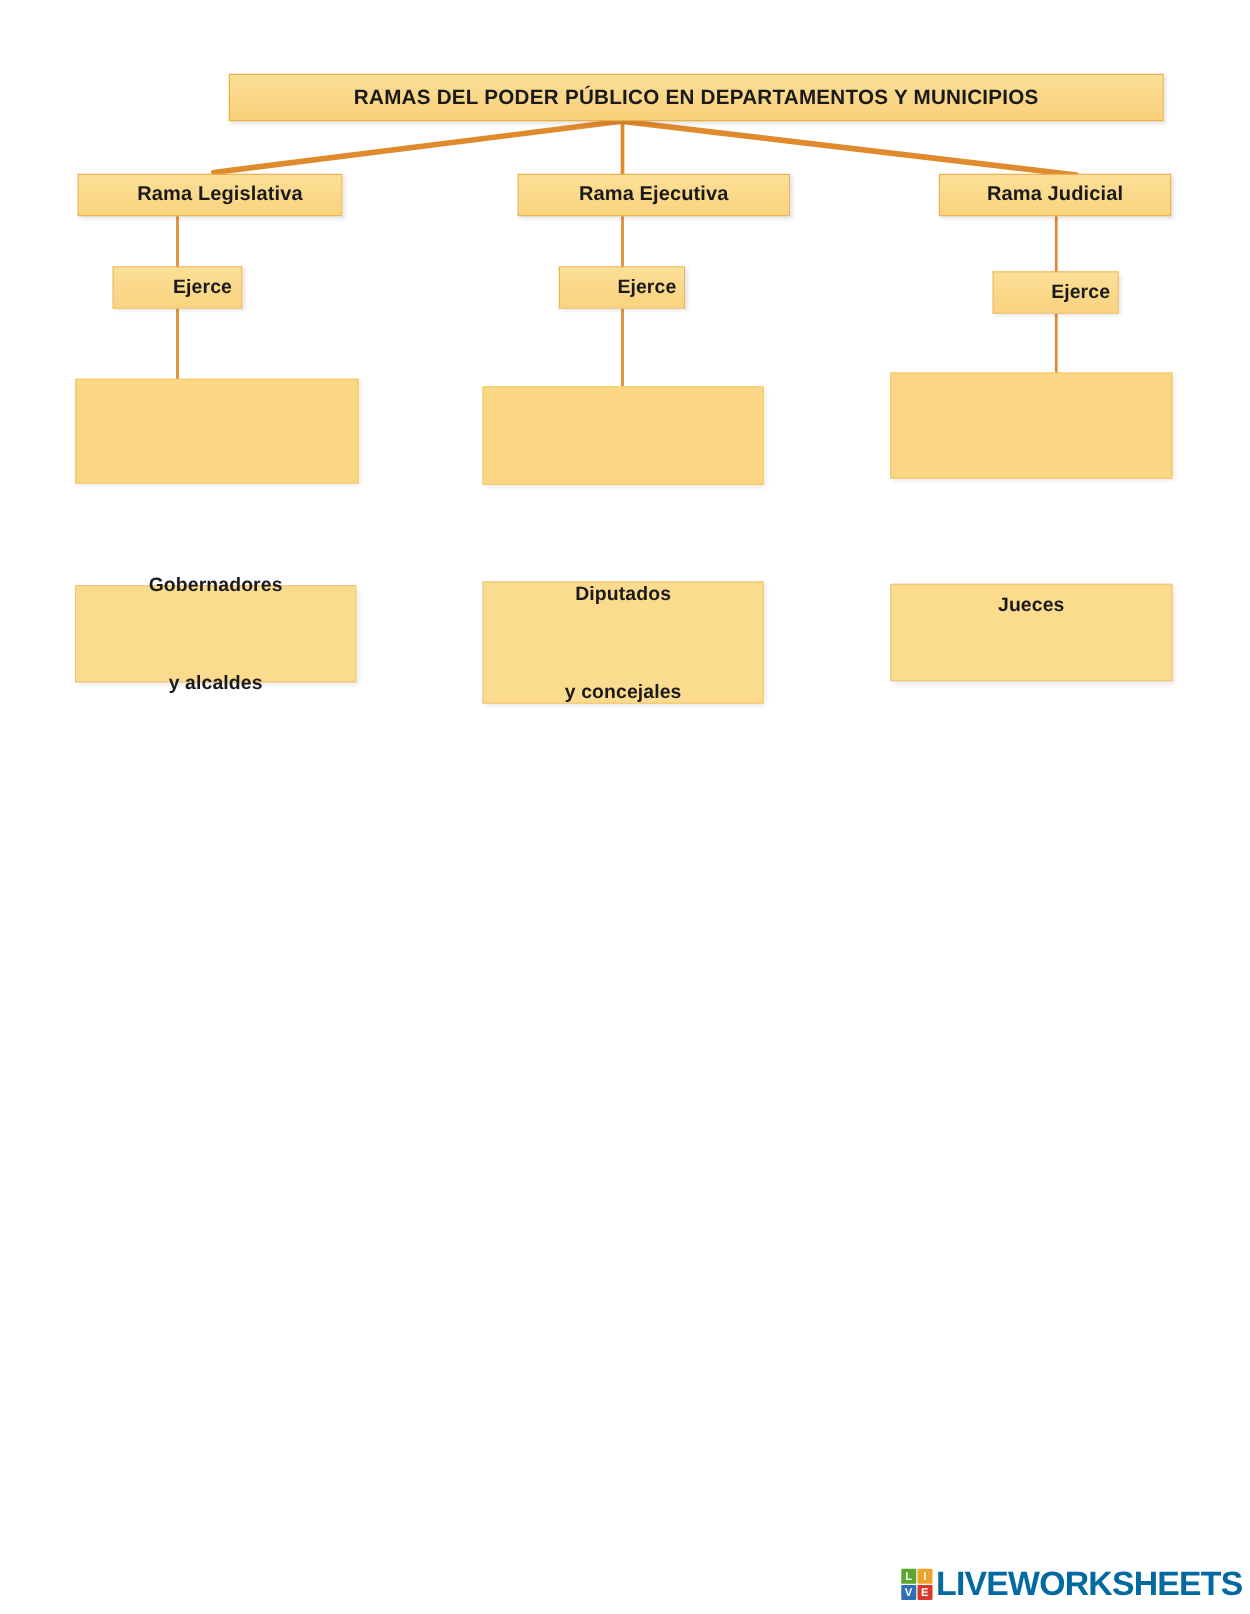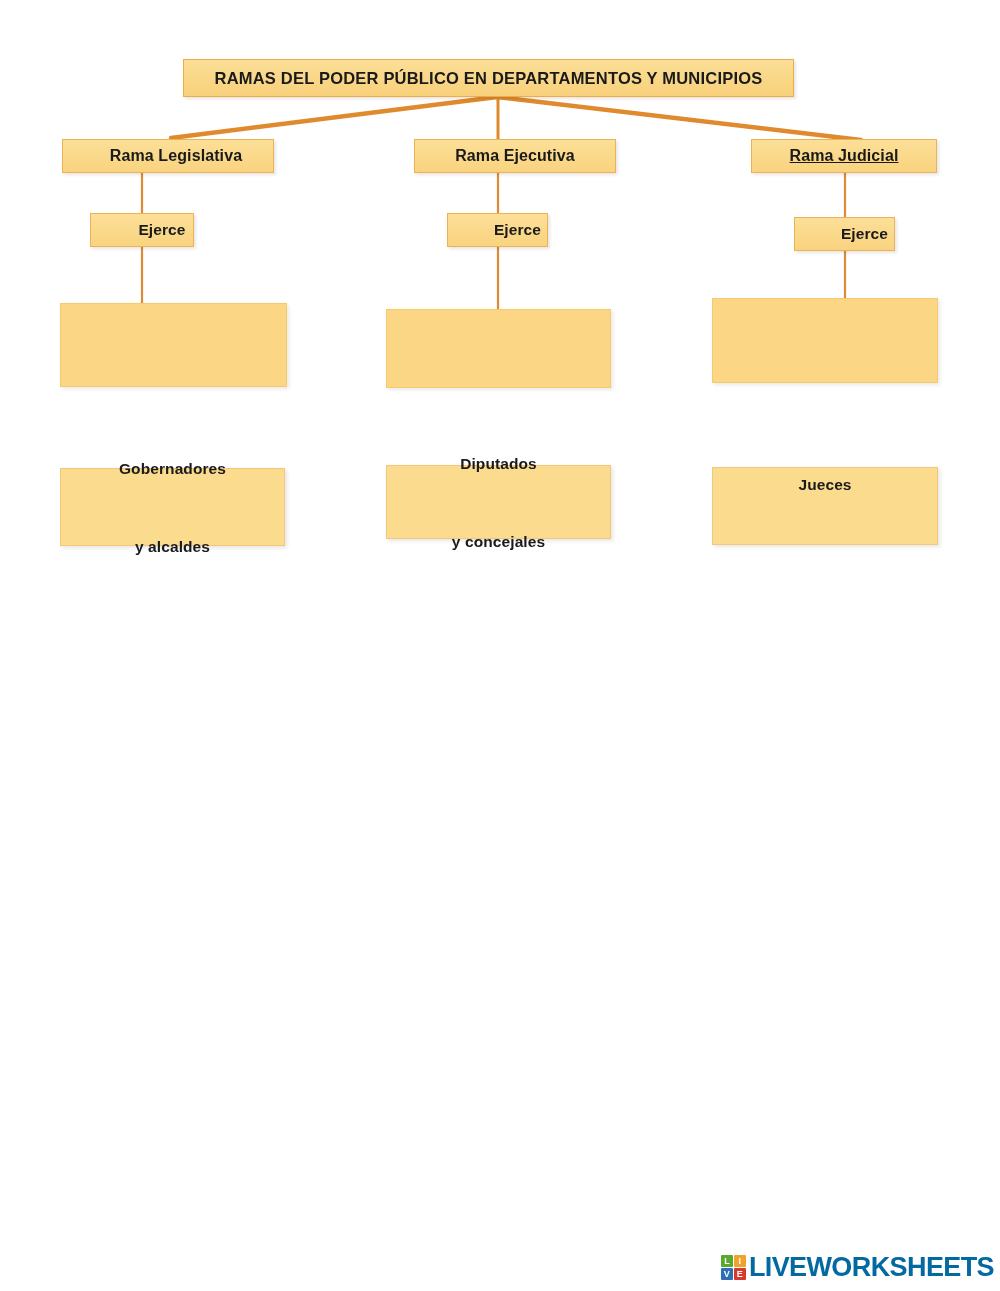--- a/index.html
+++ b/index.html
@@ -45,38 +45,38 @@
     letter-spacing: 0.1px;
     background: #fbdc8f;
     border: 1px solid #f0b659;
     box-shadow: 2px 2px 3px rgba(0,0,0,0.10);
   }
 
   
   .node-title {
     left: 183px;
     top: 59px;
-    width: 611px;
+    width: 748px;
     height: 38px;
     font-size: 16.5px;
     background: linear-gradient(#fbdf97, #f8d07a);
     border: 1px solid #edad46;
     letter-spacing: 0.2px;
   }
 
   
   .node-branch {
     height: 34px;
     font-size: 16px;
     background: linear-gradient(#fcdf97, #f9d37f);
     border: 1px solid #eeb256;
   }
   .branch-legislativa { left: 62px;  top: 139px; width: 212px; padding-left: 16px; }
-  .branch-ejecutiva   { left: 414px; top: 139px; width: 202px; }
-  .branch-judicial    { left: 751px; top: 139px; width: 186px; text-decoration: underline; }
+  .branch-ejecutiva   { left: 414px; top: 139px; width: 218px; }
+  .branch-judicial    { left: 751px; top: 139px; width: 186px; }
 
   
   .node-ejerce {
     height: 34px;
     font-size: 15.5px;
     background: linear-gradient(#fcdf97, #f9d37f);
     border: 1px solid #eeb256;
     padding-left: 40px;
   }
   .ejerce-1 { left: 90px;  top: 213px; width: 104px; }
@@ -98,21 +98,21 @@
     font-size: 15.5px;
     line-height: 37px;
     flex-direction: column;
     justify-content: center;
     background: #fbdc8f;
     border: 1px solid #f3c779;
     box-shadow: 2px 2px 4px rgba(0,0,0,0.10);
     gap: 41px;
   }
   .answer-1 { left: 60px;  top: 468px; width: 225px; height: 78px; }
-  .answer-2 { left: 386px; top: 465px; width: 225px; height: 74px; }
+  .answer-2 { left: 386px; top: 465px; width: 225px; height: 98px; }
   .answer-3 { left: 712px; top: 467px; width: 226px; height: 78px; }
   .node-answer .answer-line { display: block; }
   .answer-3 { justify-content: flex-end; padding-top: 8px; }
 
   
   #lws-logo {
     position: absolute;
     right: 6px;
     bottom: 8px;
     display: flex;

